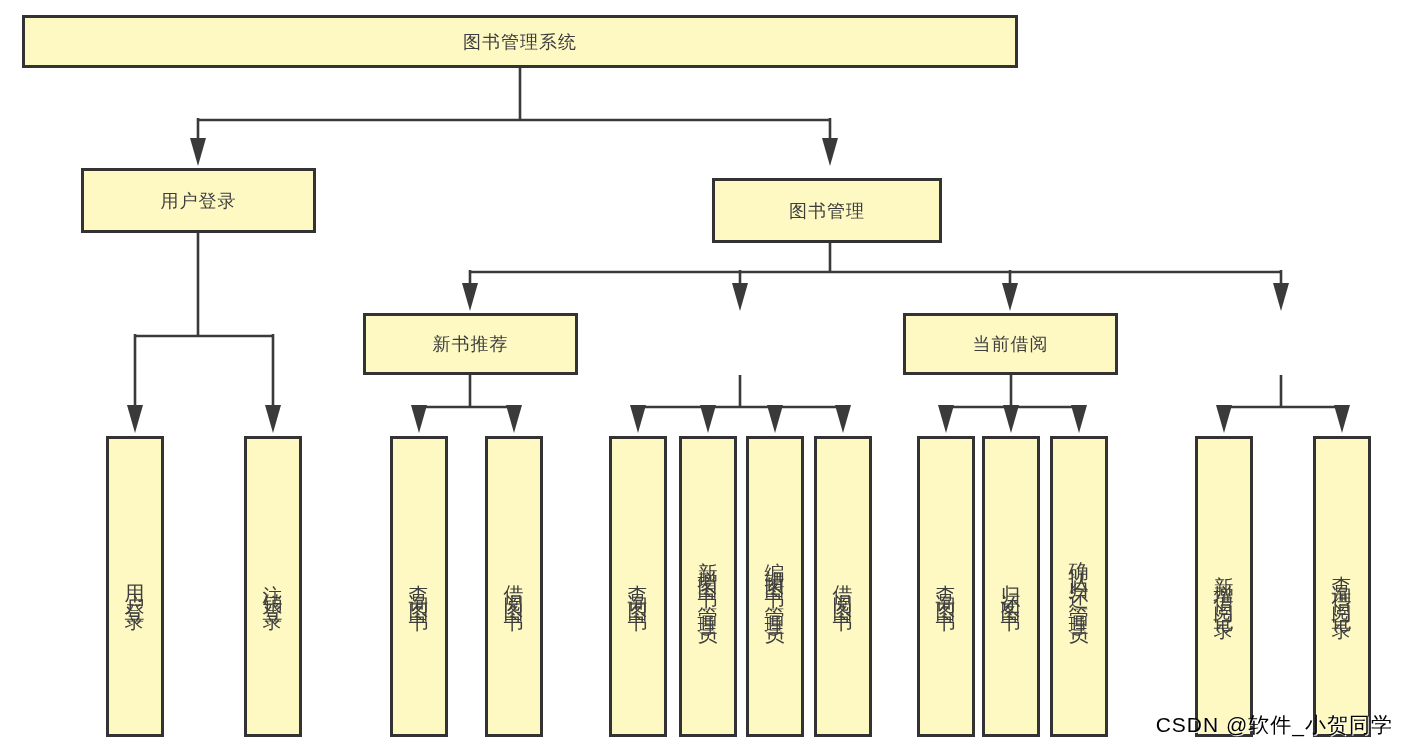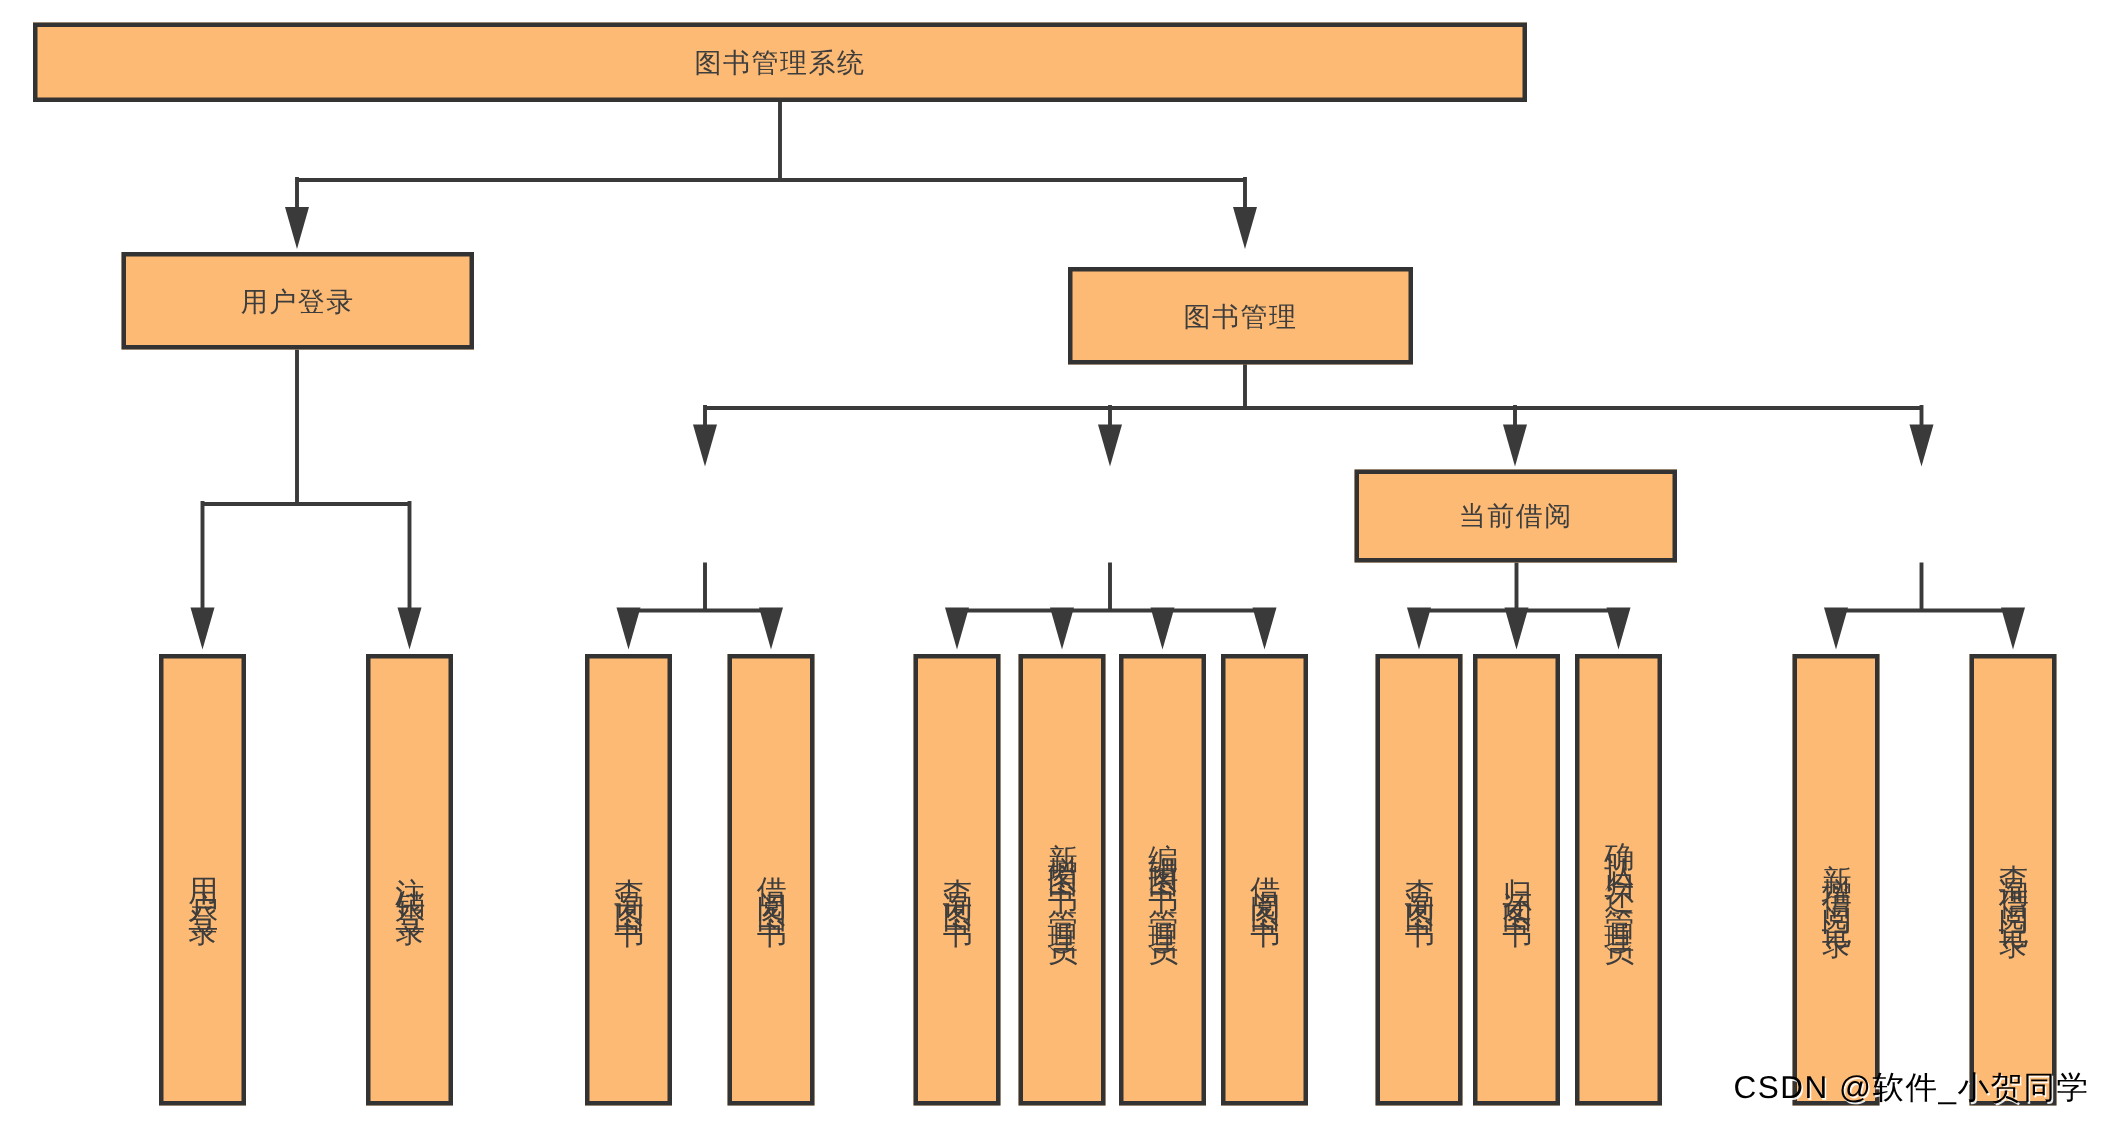--- a/index.html
+++ b/index.html
@@ -27,21 +27,21 @@
     stroke-width: 2.6;
     fill: none;
   }
   .connectors polygon {
     fill: #3a3a3a;
     stroke: none;
   }
   .node {
     position: absolute;
     box-sizing: border-box;
-    background: #fdba74;
+    background: #fef9c3;
     border: 3px solid #333333;
     display: flex;
     align-items: center;
     justify-content: center;
     color: #3d3d3d;
     font-size: 18px;
     letter-spacing: 1px;
     white-space: nowrap;
   }
   .leaf {
@@ -115,20 +115,23 @@
     <span>图书管理系统</span>
   </div>
 
   <div class="node" style="left:81px; top:168px; width:235px; height:65px;">
     <span>用户登录</span>
   </div>
   <div class="node" style="left:712px; top:178px; width:230px; height:65px;">
     <span>图书管理</span>
   </div>
 
+  <div class="node" style="left:363px; top:313px; width:215px; height:62px;">
+    <span>新书推荐</span>
+  </div>
   <div class="node" style="left:903px; top:313px; width:215px; height:62px;">
     <span>当前借阅</span>
   </div>
 
   <div class="node leaf" style="left:106px; top:436px; width:58px; height:301px;">
     <span class="vtext">用户登录</span>
   </div>
   <div class="node leaf" style="left:244px; top:436px; width:58px; height:301px;">
     <span class="vtext">注销登录</span>
   </div>

